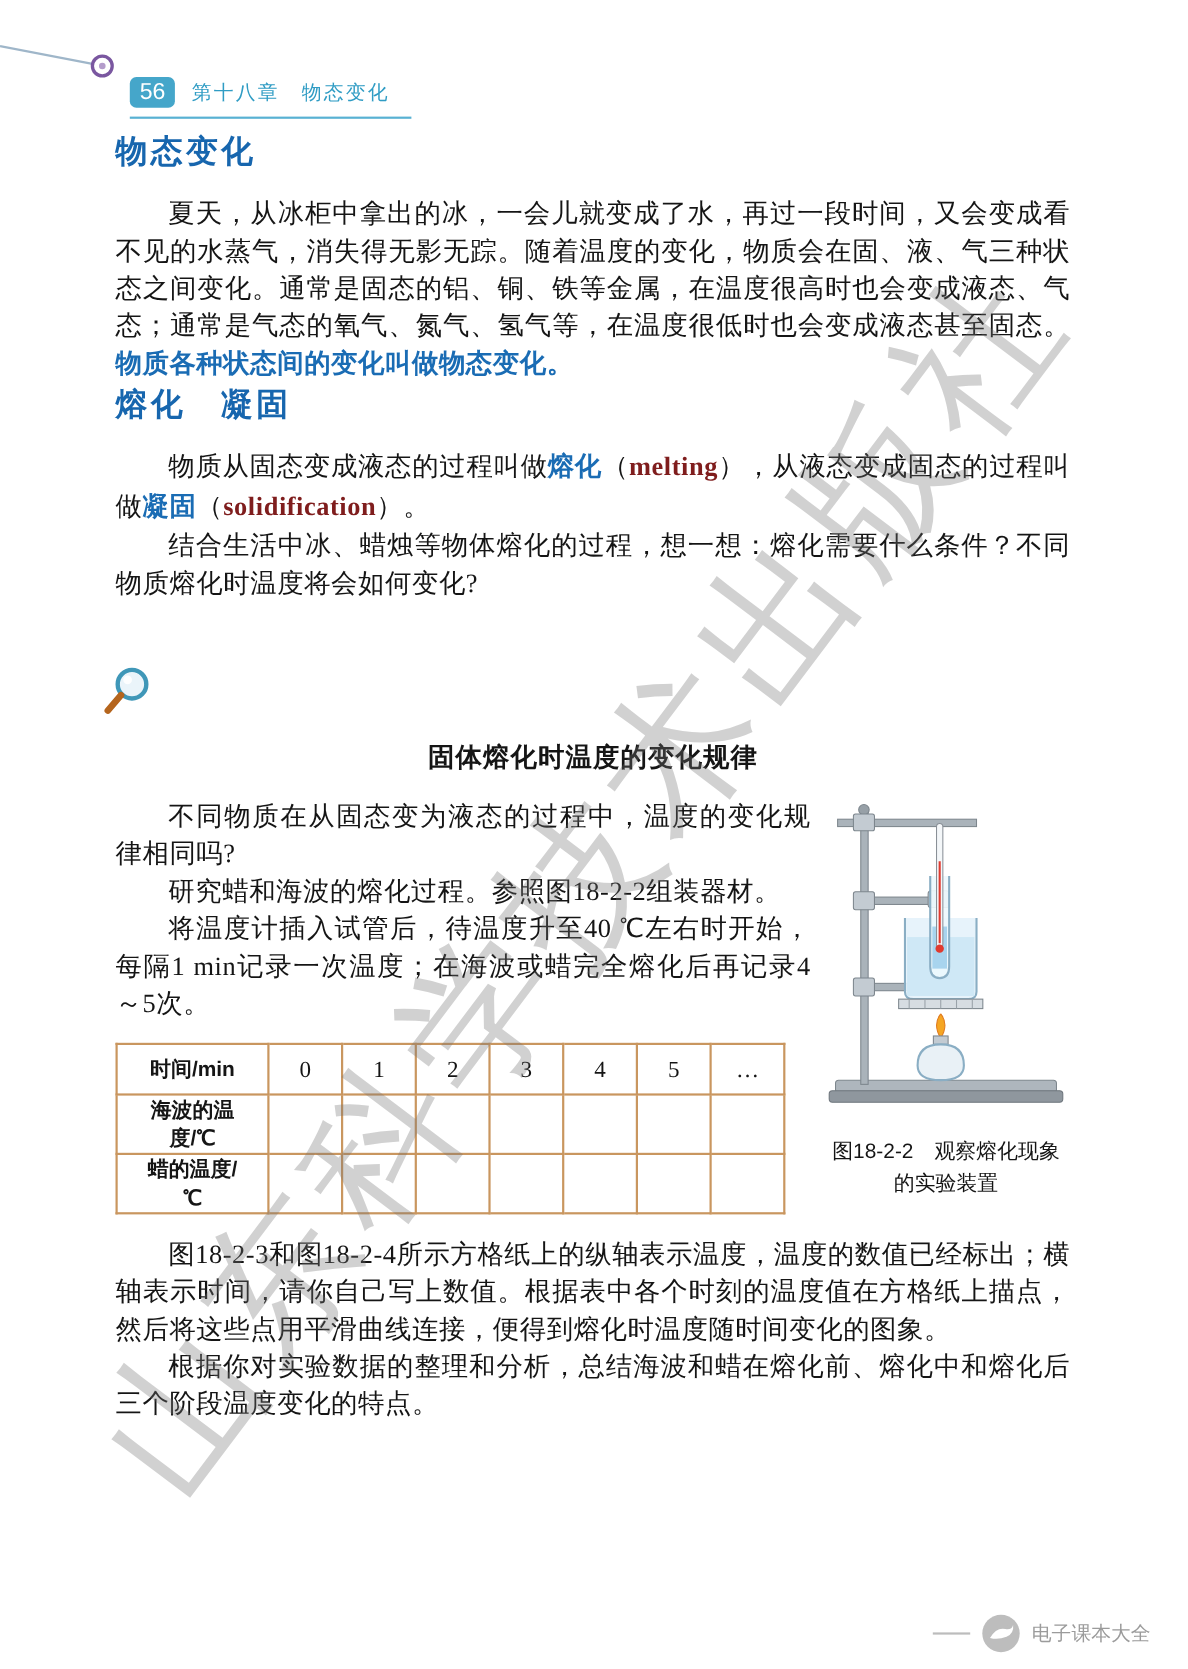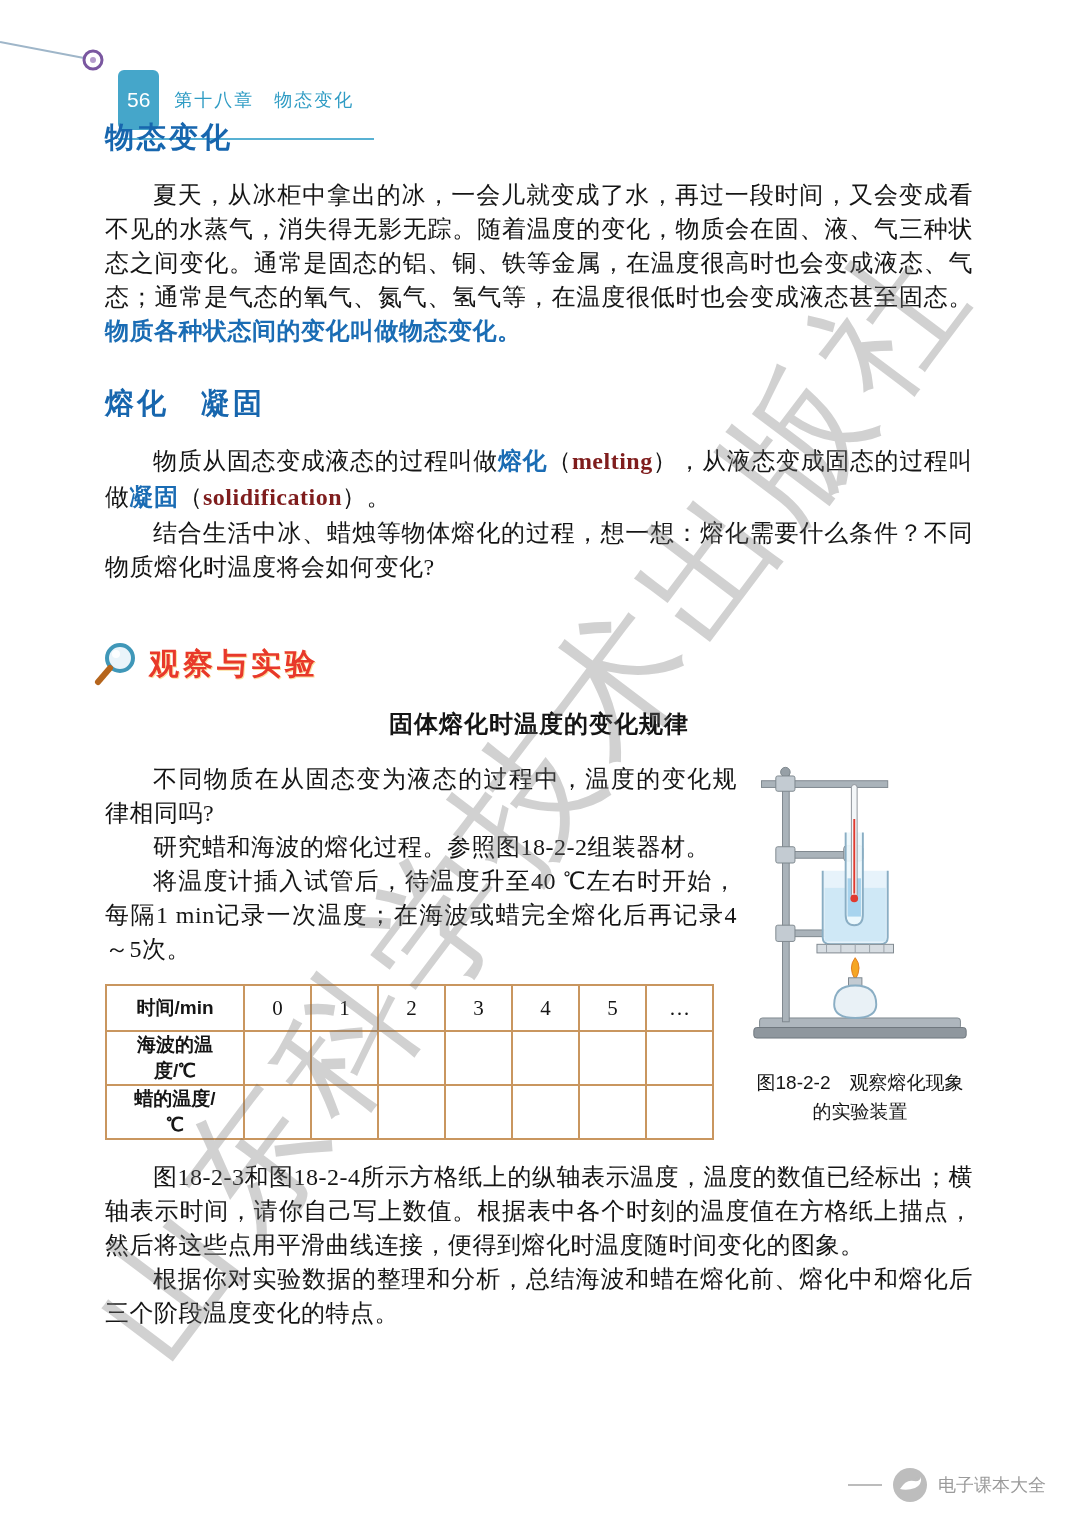--- a/index.html
+++ b/index.html
@@ -16,34 +16,34 @@
 
   
   .page-header {
     position:absolute; top:70px; left:118px; z-index:1;
     display:flex; align-items:center; gap:15px;
     padding-bottom:8px; border-bottom:2px solid #58b1d3; width:256px;
   }
   .page-badge {
     background:#45a6ca; color:#fff;
     font-family:"Liberation Sans", sans-serif;
-    font-size:21px; line-height:28px; padding:16px 9px; border-radius:6px;
+    font-size:21px; line-height:28px; padding:0 9px; border-radius:6px;
   }
   .chapter-title {
     color:#2f9cc4; font-family:"Liberation Sans", sans-serif;
     font-size:18px; letter-spacing:2px;
   }
 
   .content { position:absolute; top:118px; left:105px; width:868px; z-index:1; }
 
   h2.section-title {
     font-family:"Liberation Sans", sans-serif; font-weight:bold;
     color:#1766ae; font-size:29px; letter-spacing:3px; margin:0 0 20px 0;
   }
-  h2.mt { margin-top:36px; }
+  h2.mt { }
 
   .body-p {
     font-size:24px; line-height:34px; text-align:justify;
     text-indent:2em; letter-spacing:0.5px;
   }
   .blue-strong { color:#1a6cb4; font-family:"Liberation Sans", sans-serif; font-weight:600; }
   .blue-term   { color:#1a6cb4; font-family:Liberation Mono, monospace; font-weight:600; }
   .blue-en     { color:#7f1d1d; font-weight:bold;margin-top:15px; }
 
   
@@ -118,21 +118,20 @@
   <p class="body-p"><span>物质从固态变成液态的过程叫做</span><span class="blue-term">熔化</span><span>（</span><span class="blue-en">melting</span><span>），从液态变成固态的过程叫做</span><span class="blue-term">凝固</span><span>（</span><span class="blue-en">solidification</span><span>）。</span></p>
 
   <p class="body-p">结合生活中冰、蜡烛等物体熔化的过程，想一想：熔化需要什么条件？不同物质熔化时温度将会如何变化?</p>
 
   <div class="exp-header">
     <svg width="48" height="48" viewBox="0 0 48 48">
       <circle cx="29" cy="18" r="13" fill="#eaf4fa" stroke="#3f97b8" stroke-width="4"></circle>
       <circle cx="25" cy="14" r="4" fill="#ffffff" opacity="0.9"></circle>
       <line x1="19" y1="28" x2="7" y2="42" stroke="#b5651d" stroke-width="6" stroke-linecap="round"></line>
     </svg>
-    <span class="exp-title">观察与实验</span>
   </div>
 
   <div class="exp-subtitle">固体熔化时温度的变化规律</div>
 
   <div class="exp-body">
     <div class="exp-left">
       <p class="body-p">不同物质在从固态变为液态的过程中，温度的变化规律相同吗?</p>
       <p class="body-p">研究蜡和海波的熔化过程。参照图18-2-2组装器材。</p>
       <p class="body-p">将温度计插入试管后，待温度升至40 ℃左右时开始，每隔1 min记录一次温度；在海波或蜡完全熔化后再记录4～5次。</p>
 

